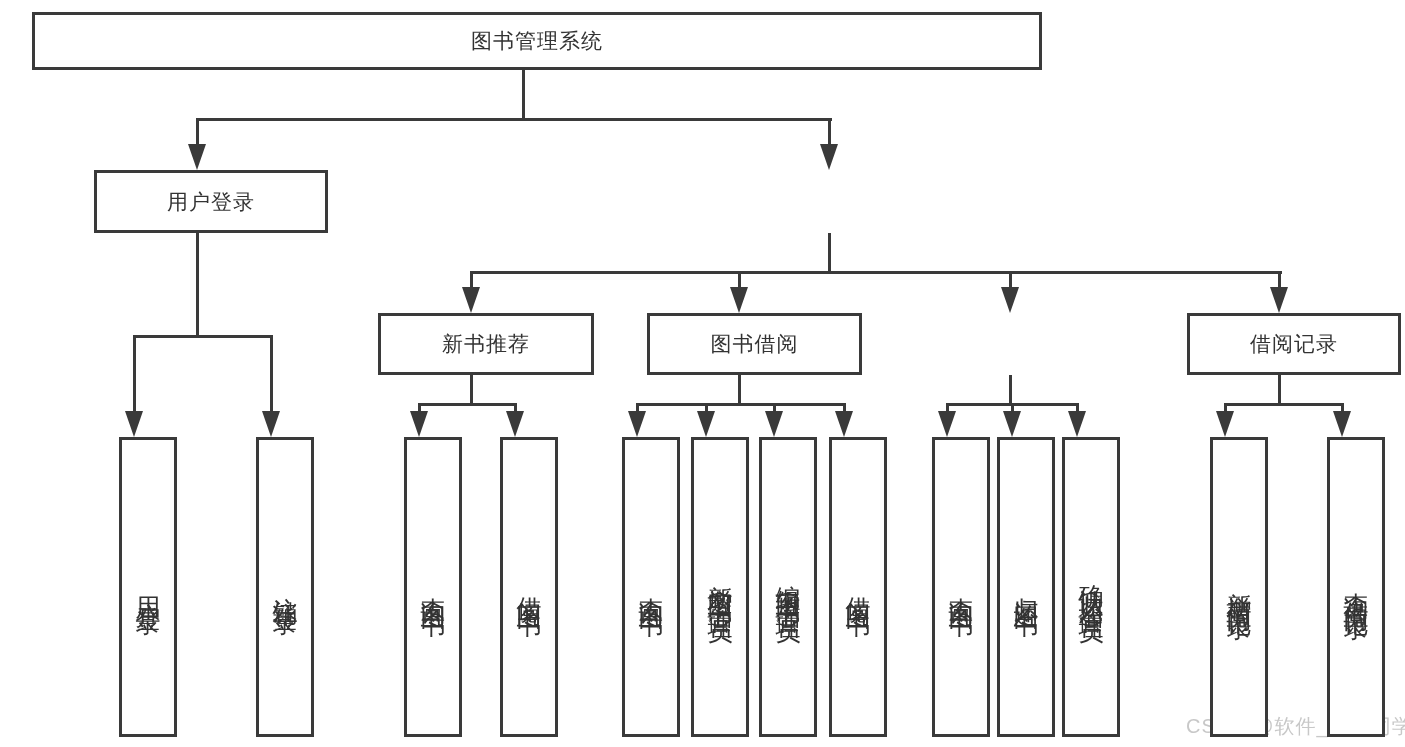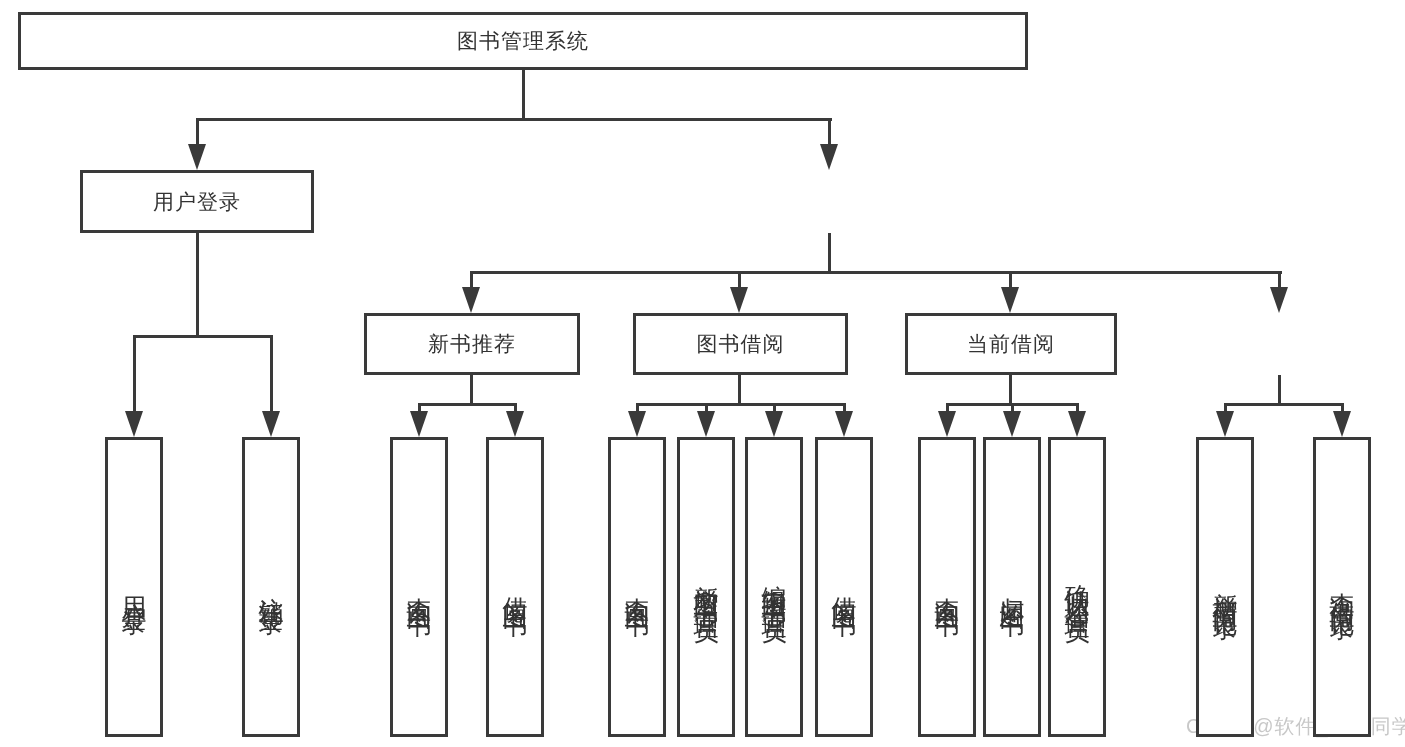--- a/index.html
+++ b/index.html
@@ -13,20 +13,21 @@
   }
   .node {
     position: absolute;
     box-sizing: border-box;
     border: 3px solid var(--line, #3a3a3a);
     background: var(--fill, #ffffff);
     display: flex;
     align-items: center;
     justify-content: center;
     color: var(--text, #333333);
+    margin-left: 14px;
   }
   .node.horiz .lbl {
     font-size: 21px;
     letter-spacing: 1px;
     white-space: nowrap;
   }
   .node.vert .lbl {
     writing-mode: vertical-lr;
     text-orientation: mixed;
     font-size: 25px;
@@ -117,22 +118,22 @@
     </div>
     <div class="node horiz" style="left: 80px; top: 170px; width: 234px; height: 63px;">
       <span class="lbl">用户登录</span>
     </div>
     <div class="node horiz" style="left: 633px; top: 313px; width: 215px; height: 62px;">
       <span class="lbl">图书借阅</span>
     </div>
     <div class="node horiz" style="left: 364px; top: 313px; width: 216px; height: 62px;">
       <span class="lbl">新书推荐</span>
     </div>
-    <div class="node horiz" style="left: 905px; top: 313px; width: 212px; height: 62px;">
-      <span class="lbl">当前借阅</span>
+    <div class="node horiz" style="left: 1173px; top: 313px; width: 214px; height: 62px;">
+      <span class="lbl">借阅记录</span>
     </div>
     <div class="node vert" style="left: 105px; top: 437px; width: 58px; height: 300px;">
       <span class="lbl">用户登录</span>
     </div>
     <div class="node vert" style="left: 242px; top: 437px; width: 58px; height: 300px;">
       <span class="lbl">注销登录</span>
     </div>
     <div class="node vert" style="left: 390px; top: 437px; width: 58px; height: 300px;">
       <span class="lbl">查询图书</span>
     </div>

